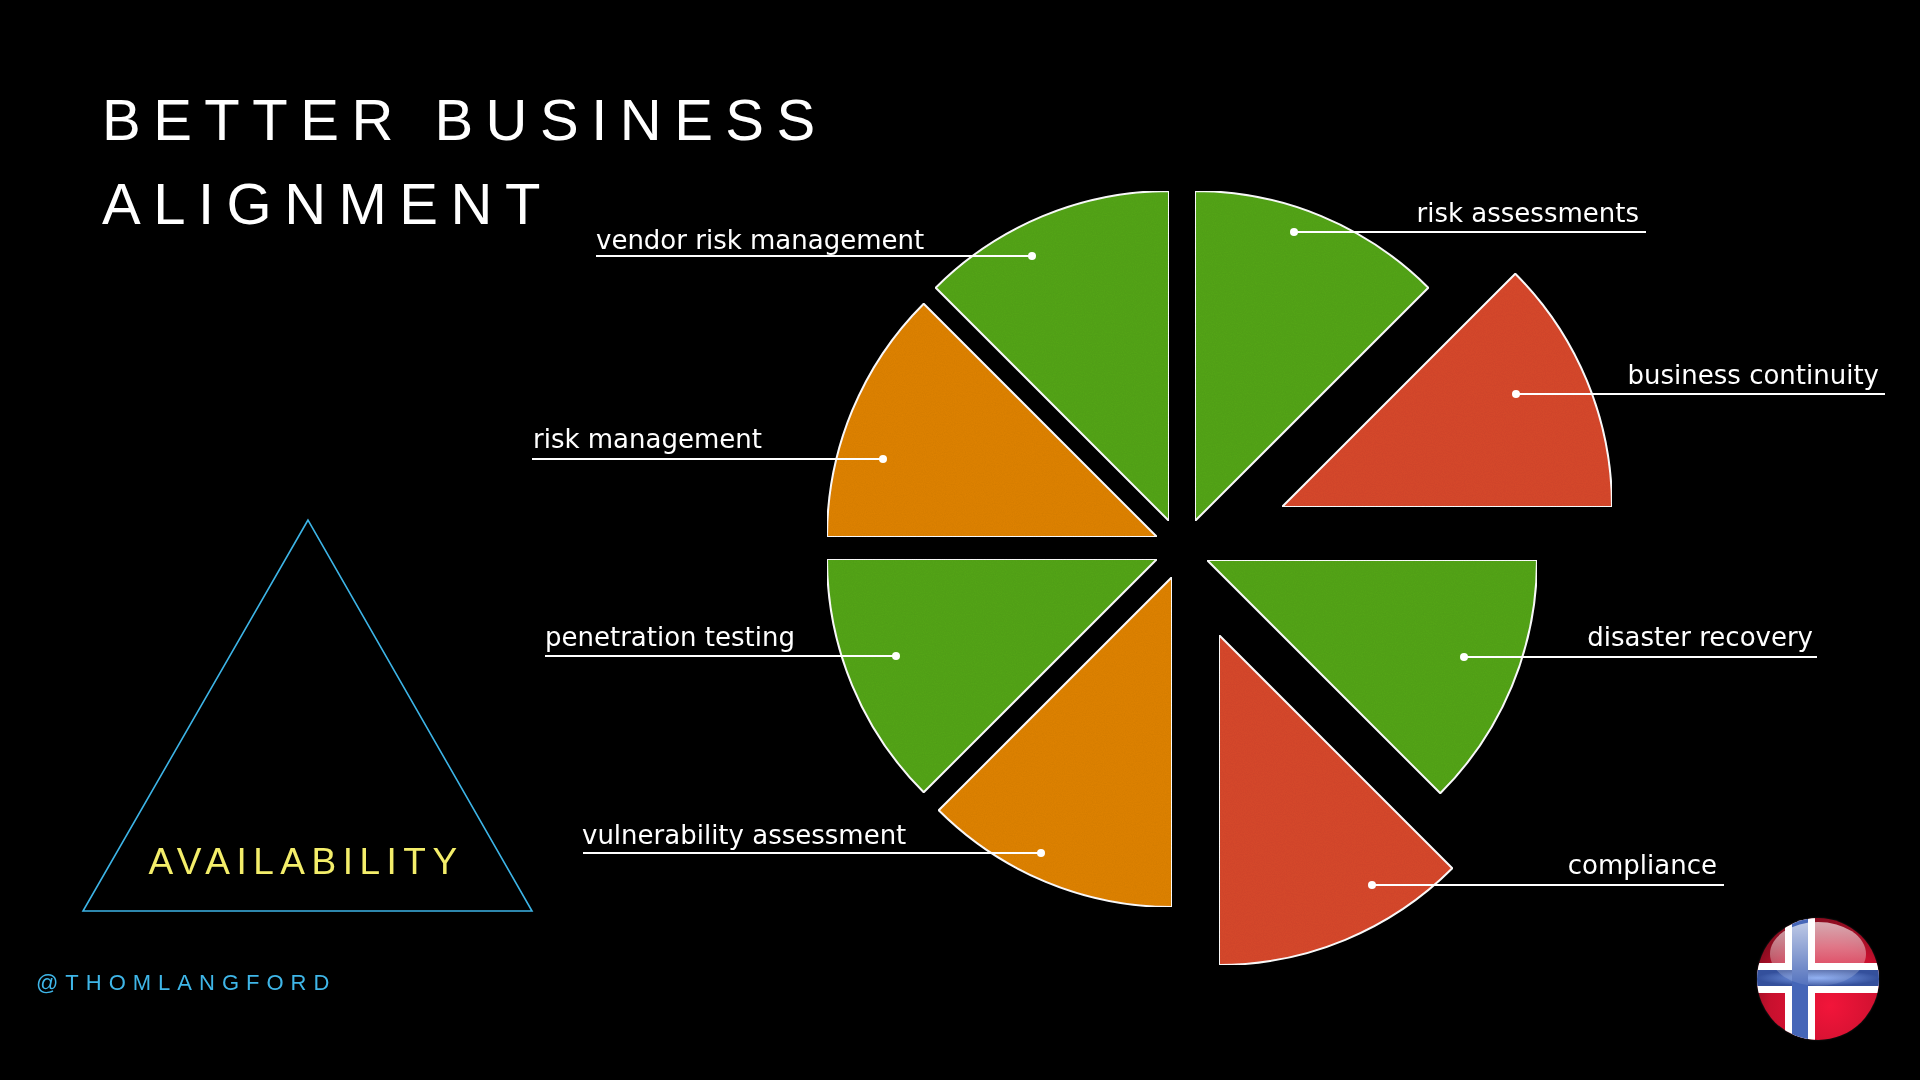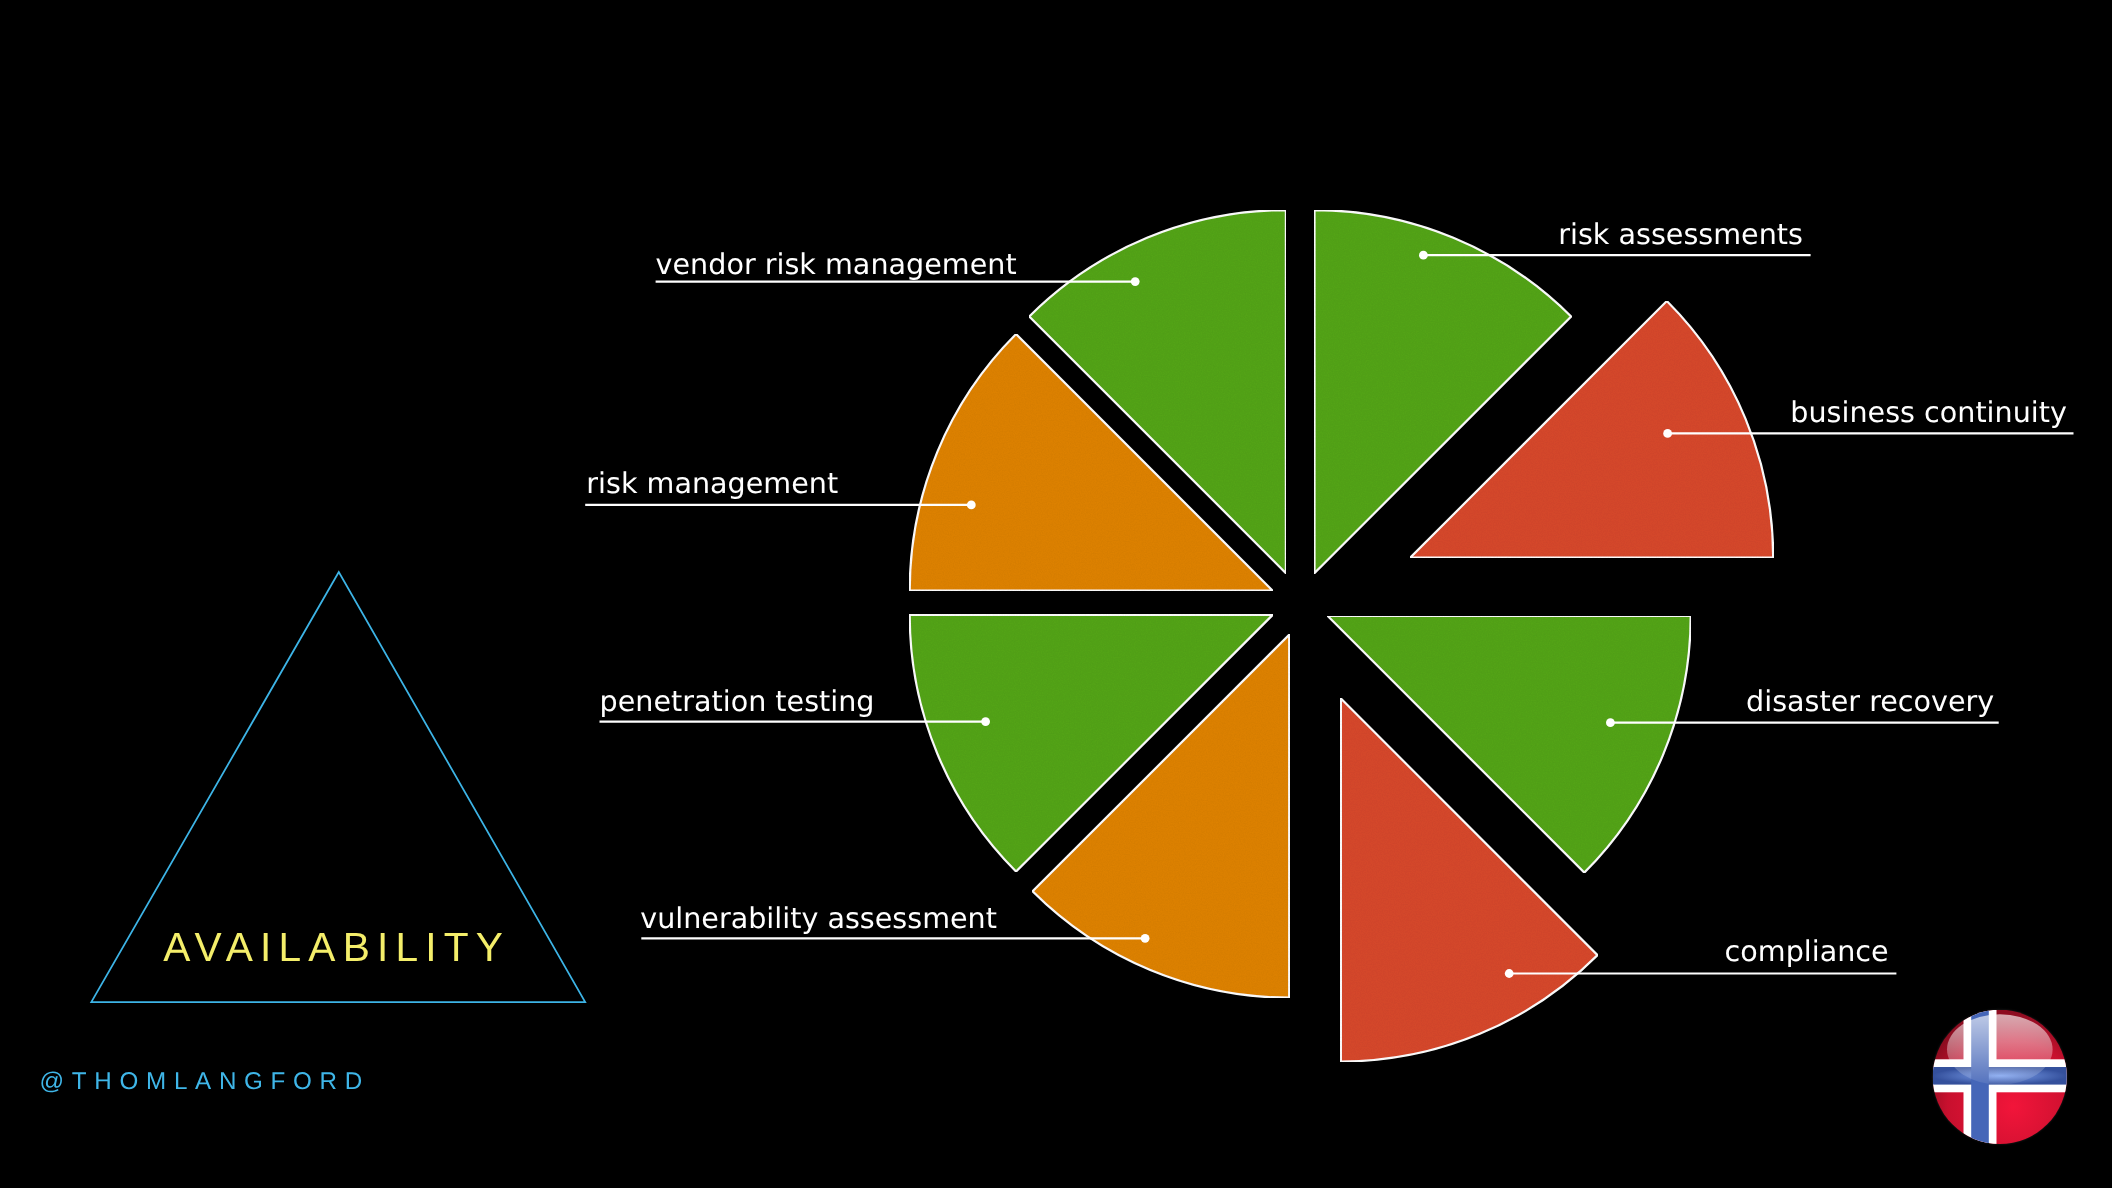--- a/index.html
+++ b/index.html
@@ -74,20 +74,22 @@
     height: 122px;
     border-radius: 50%;
     overflow: hidden;
     box-shadow: 0 0 2px rgba(255,255,255,0.15);
   }
 </style>
 </head>
 <body>
 
 <h1 class="slide-title">
+  <span>BETTER BUSINESS</span>
+  <span>ALIGNMENT</span>
 </h1>
 
 <svg id="stage" xmlns="http://www.w3.org/2000/svg" width="1920" height="1080" viewBox="0 0 1920 1080">
   <defs>
     <filter id="grain" x="0" y="0" width="100%" height="100%">
       <feTurbulence type="fractalNoise" baseFrequency="0.9" numOctaves="2" seed="3" result="noise"></feTurbulence>
       <feColorMatrix in="noise" type="matrix" values="0 0 0 0 0
                 0 0 0 0 0
                 0 0 0 0 0
                 0 0 0 0.12 0" result="darkNoise"></feColorMatrix>

